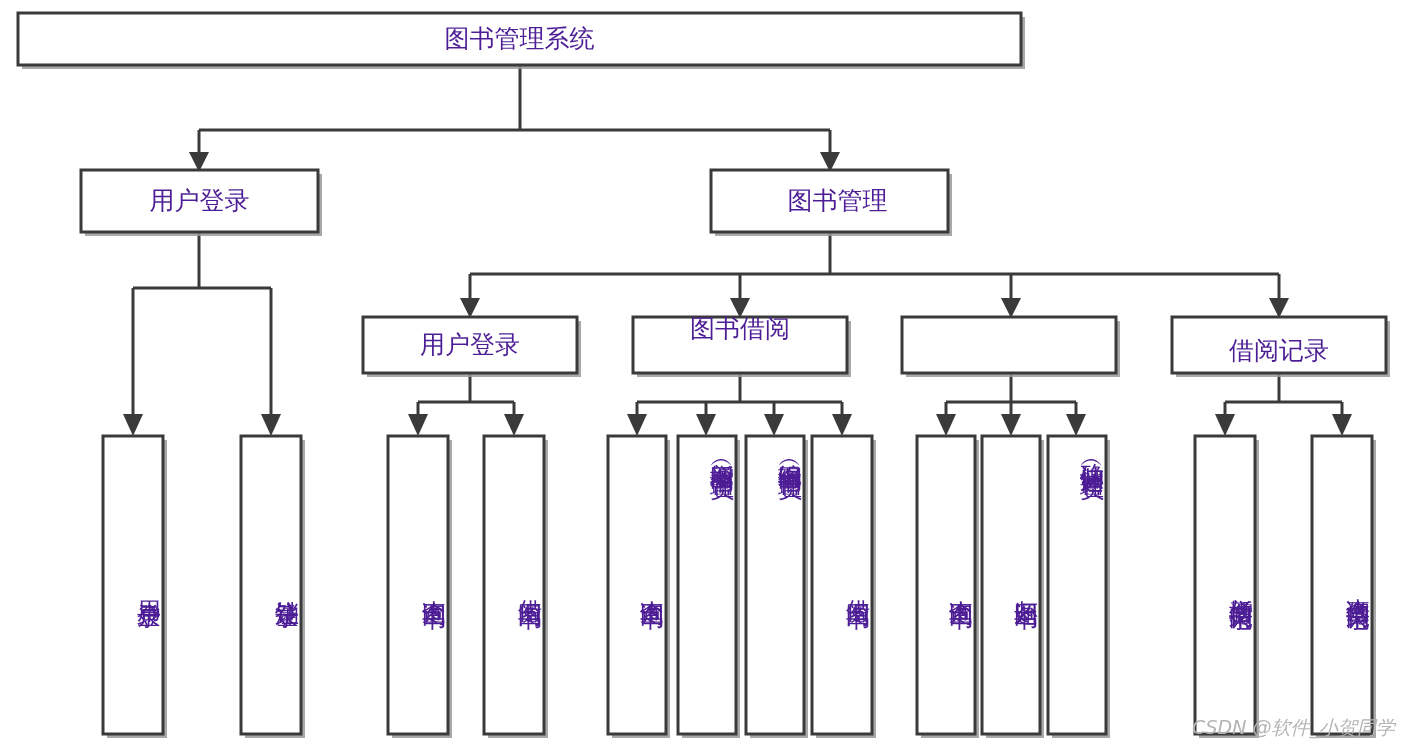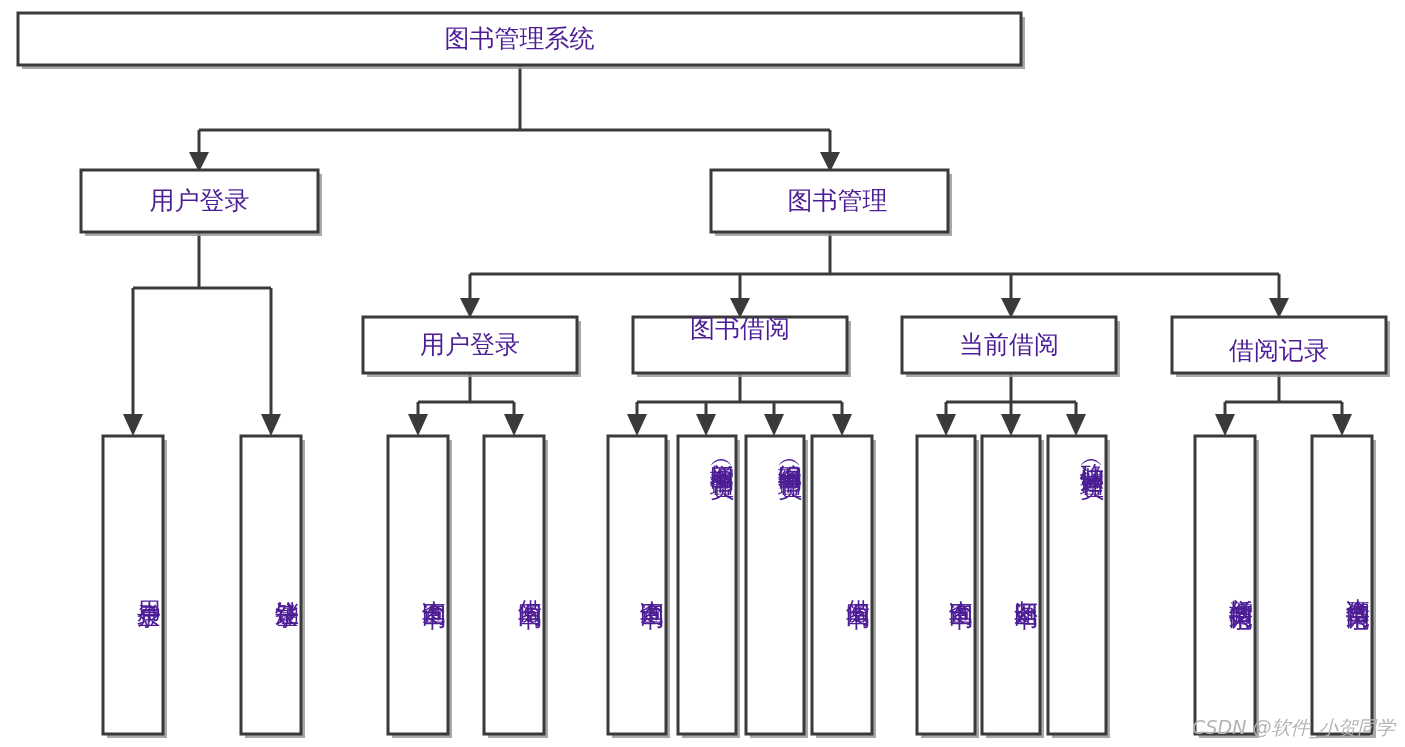--- a/index.html
+++ b/index.html
@@ -222,21 +222,20 @@
     </g>
   </svg>
 
   <div class="node-label horizontal" style="left:18px; top:13px; width:1003px; height:52px;">图书管理系统</div>
 
   <div class="node-label horizontal" style="left:81px; top:170px; width:237px; height:62px;">用户登录</div>
   <div class="node-label horizontal" style="left:711px; top:170px; width:237px; height:62px;padding-left:8px;">图书管理</div>
 
   <div class="node-label horizontal" style="left:363px; top:317px; width:214px; height:56px;">用户登录</div>
   <div class="node-label horizontal" style="left:633px; top:301px; width:214px; height:56px;">图书借阅</div>
-  <div class="node-label horizontal" style="left:902px; top:317px; width:214px; height:56px;">当前借阅</div>
   <div class="node-label horizontal" style="left:1172px; top:317px; width:214px; height:68px;">借阅记录</div>
 
   <div class="node-label vertical" style="left:103px; top:436px; width:60px; height:298px;">用户登录</div>
   <div class="node-label vertical" style="left:241px; top:436px; width:60px; height:298px;">注销登录</div>
 
   <div class="node-label vertical" style="left:388px; top:436px; width:60px; height:298px;">查询图书</div>
   <div class="node-label vertical" style="left:484px; top:436px; width:60px; height:298px;">借阅图书</div>
 
   <div class="node-label vertical" style="left:608px; top:436px; width:58px; height:298px;">查询图书</div>
   <div class="node-label vertical top-aligned" style="left:678px; top:444px; width:58px; height:290px;">新增图书（管理员）</div>

